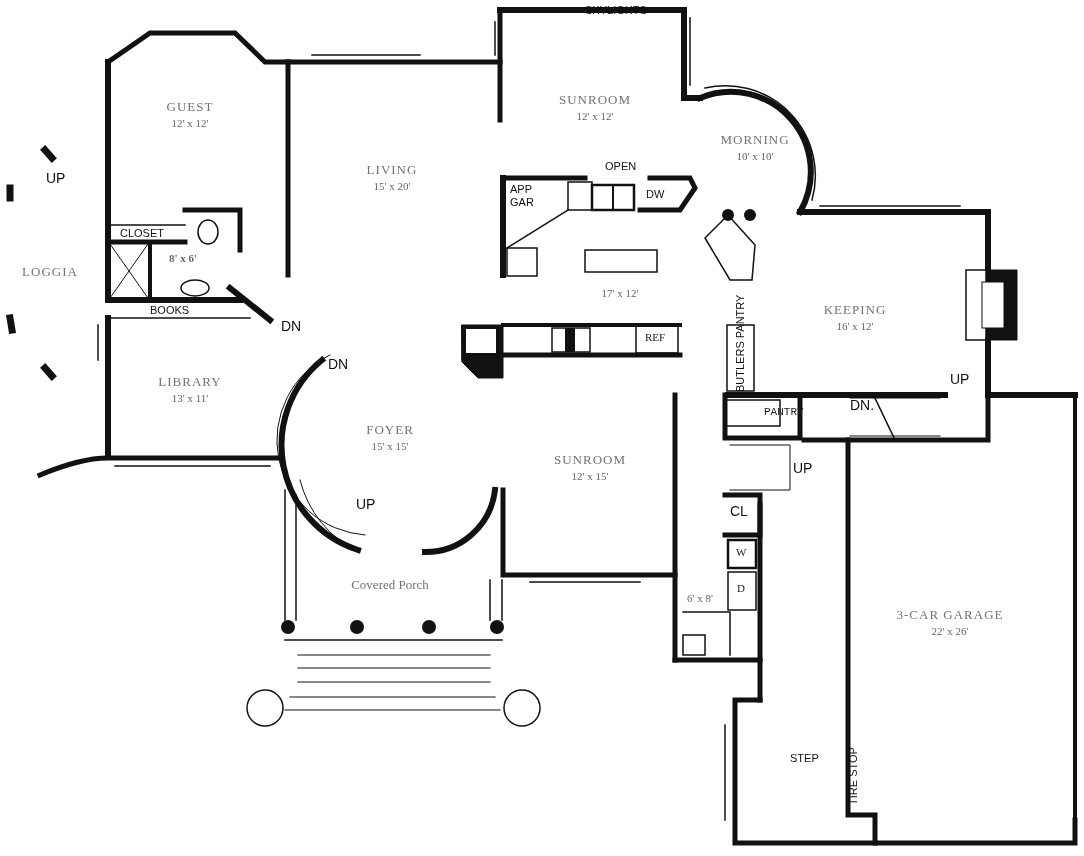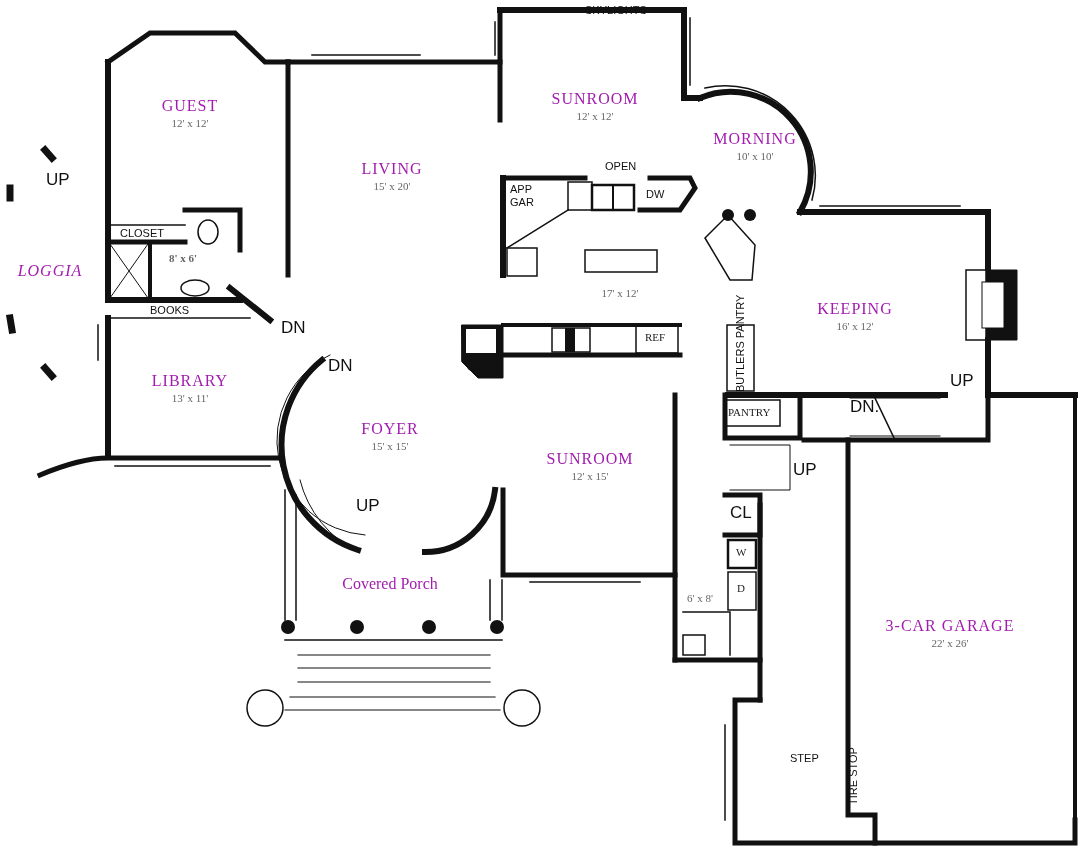--- a/index.html
+++ b/index.html
@@ -1,22 +1,22 @@
 <!DOCTYPE html>
 <html><head>
 <meta charset="utf-8">
 <style>
   html,body{margin:0;padding:0;background:#ffffff;}
   body{width:1084px;height:856px;position:relative;overflow:hidden;font-family:"Liberation Sans",sans-serif;color:#222;}
   svg.plan{position:absolute;left:0;top:0;}
   .lbl{position:absolute;text-align:center;white-space:nowrap;}
-  .room-name{font-family:"Liberation Serif",serif;font-size:16px;letter-spacing:1px;color:#a21caf;}
+  .room-name{font-family:"Liberation Serif",serif;font-size:13px;letter-spacing:1px;color:#737373;}
   .room-dim{font-family:"Liberation Serif",serif;font-size:11px;color:#666;display:block;margin-top:2px;}
   .sans{font-family:"Liberation Sans",sans-serif;color:#111;}
-  .big{font-size:17px;}
+  .big{font-size:14px;}
   .sm{font-size:11px;}
   .vert{transform:rotate(-90deg);transform-origin:center center;}
 </style>
 </head>
 <body>
 
 <svg class="plan" width="1084" height="856" viewBox="0 0 1084 856">
   <g fill="none" stroke="#111" stroke-linecap="square">
 
     <path d="M108 62 L108 170" stroke-width="6"></path>
@@ -151,58 +151,58 @@
 <div class="lbl" style="left:585px;top:285px;width:70px;">
   <span class="room-dim">17' x 12'</span>
 </div>
 <div class="lbl" style="left:810px;top:300px;width:90px;">
   <span class="room-name">KEEPING</span>
   <span class="room-dim">16' x 12'</span>
 </div>
 <div class="lbl" style="left:158px;top:250px;width:50px;font-weight:bold;">
   <span class="room-dim">8' x 6'</span>
 </div>
-<div class="lbl" style="left:10px;top:262px;width:80px;font-style:italic;">
+<div class="lbl" style="left:10px;top:262px;width:80px;">
   <span class="room-name">LOGGIA</span>
 </div>
 <div class="lbl" style="left:145px;top:372px;width:90px;">
   <span class="room-name">LIBRARY</span>
   <span class="room-dim">13' x 11'</span>
 </div>
 <div class="lbl" style="left:350px;top:420px;width:80px;">
   <span class="room-name">FOYER</span>
   <span class="room-dim">15' x 15'</span>
 </div>
 <div class="lbl" style="left:545px;top:450px;width:90px;">
   <span class="room-name">SUNROOM</span>
   <span class="room-dim">12' x 15'</span>
 </div>
 <div class="lbl" style="left:675px;top:590px;width:50px;">
   <span class="room-dim">6' x 8'</span>
 </div>
-<div class="lbl" style="left:880px;top:605px;width:140px;margin-top:12px;">
+<div class="lbl" style="left:880px;top:605px;width:140px;">
   <span class="room-name">3-CAR GARAGE</span>
   <span class="room-dim">22' x 26'</span>
 </div>
 <div class="lbl" style="left:330px;top:575px;width:120px;">
   <span class="room-name" style="letter-spacing:0;">Covered Porch</span>
 </div>
 
 <div class="lbl sans sm" style="left:585px;top:4px;">SKYLIGHTS</div>
 <div class="lbl sans sm" style="left:605px;top:160px;">OPEN</div>
 <div class="lbl sans sm" style="left:646px;top:188px;">DW</div>
 <div class="lbl sans sm" style="left:510px;top:183px;">APP</div>
 <div class="lbl sans sm" style="left:510px;top:196px;">GAR</div>
 <div class="lbl sans sm" style="left:120px;top:227px;">CLOSET</div>
 <div class="lbl sans sm" style="left:150px;top:304px;">BOOKS</div>
 <div class="lbl sans big" style="left:466px;top:330px;margin-top:26px;">CL.</div>
 <div class="lbl sans big" style="left:730px;top:503px;">CL</div>
 <div class="lbl sm" style="left:645px;top:331px;font-family:'Liberation Serif',serif;">REF</div>
 <div class="lbl sans sm vert" style="left:704px;top:350px;width:72px;">BUTLERS PANTRY</div>
-<div class="lbl sm" style="left:728px;top:406px;font-family:Liberation Serif, serif;">PANTRY</div>
+<div class="lbl sm" style="left:728px;top:406px;font-family:Liberation Mono, monospace;padding-left:36px;">PANTRY</div>
 <div class="lbl sm" style="left:736px;top:546px;font-family:'Liberation Serif',serif;">W</div>
 <div class="lbl sm" style="left:737px;top:582px;font-family:'Liberation Serif',serif;">D</div>
 <div class="lbl sans sm" style="left:790px;top:752px;">STEP</div>
 <div class="lbl sans sm vert" style="left:818px;top:770px;width:70px;">TIRE STOP</div>
 <div class="lbl sans big" style="left:46px;top:170px;">UP</div>
 <div class="lbl sans big" style="left:281px;top:318px;">DN</div>
 <div class="lbl sans big" style="left:328px;top:356px;">DN</div>
 <div class="lbl sans big" style="left:356px;top:496px;">UP</div>
 <div class="lbl sans big" style="left:950px;top:371px;">UP</div>
 <div class="lbl sans big" style="left:821px;top:397px;margin-left:29px;">DN.</div>

